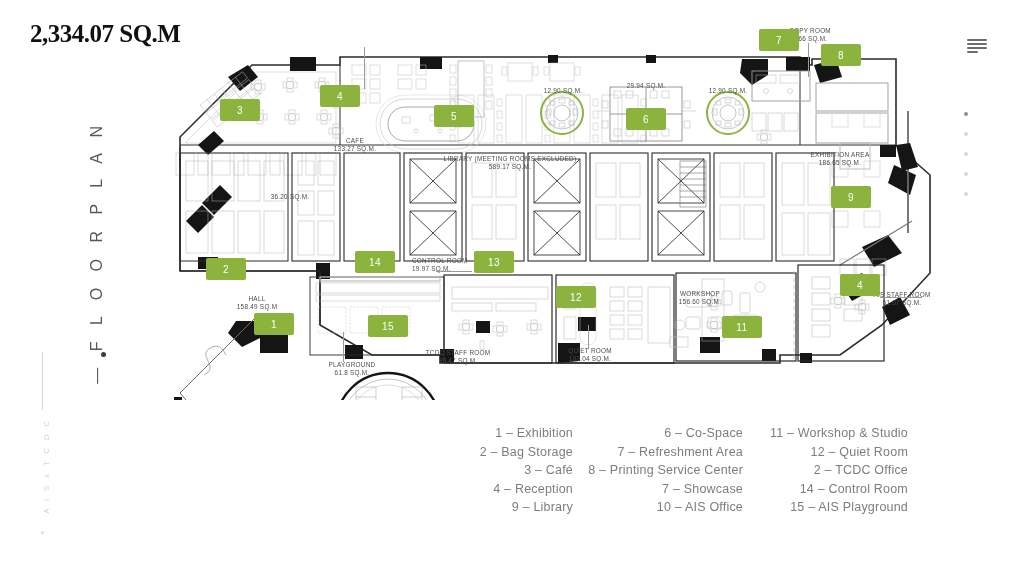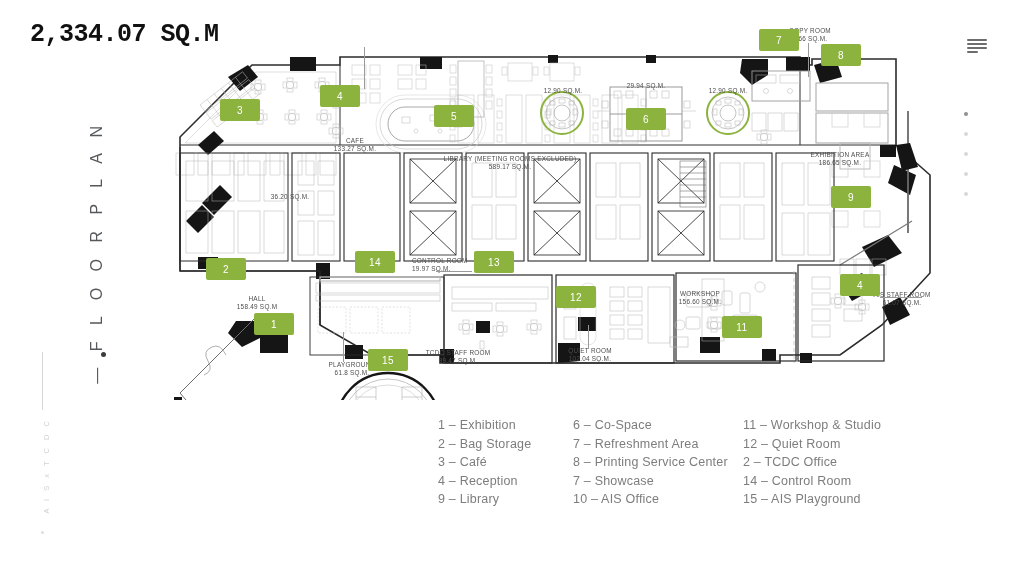--- a/index.html
+++ b/index.html
@@ -7,21 +7,21 @@
   body{
     width:1024px;height:576px;background:#ffffff;overflow:hidden;
     font-family:"Liberation Sans", sans-serif;color:#222;
     position:relative;
   }
   #stage{position:absolute;inset:0;}
 
   
   .area-title{
     position:absolute;left:30px;top:20px;
-    font-family:Liberation Mono, monospace;
+    font-family:Liberation Serif, serif;
     font-weight:bold;font-size:25px;letter-spacing:-0.5px;
     color:#111;white-space:nowrap;
   }
   .hamburger{
     position:absolute;right:37px;top:39px;width:20px;height:14px;
     display:flex;flex-direction:column;justify-content:space-between;
   }
   .hamburger i{display:block;height:2px;background:#6d6d6d;border-radius:1px;}
   .hamburger i:nth-child(1){width:20px;}
   .hamburger i:nth-child(2){width:20px;}
@@ -73,21 +73,21 @@
   .dotcol span.on{background:#8f8f8f;}
 
   
   .directory{position:absolute;left:438px;top:400px;width:470px;}
   .dir-head{display:flex;align-items:center;gap:11px;}
   .pin{width:19px;height:26px;flex:0 0 auto;}
   .dir-title{
     font-family:"DejaVu Sans", sans-serif;
     font-size:27px;font-weight:bold;color:#111;letter-spacing:-0.3px;
   }
-  .dir-cols{display:flex;margin-top:18px;gap:0;}
+  .dir-cols{display:flex;margin-top:26px;gap:0;text-align:right;}
   .dir-col{display:flex;flex-direction:column;gap:4.5px;}
   .dir-col:nth-child(1){width:135px;}
   .dir-col:nth-child(2){width:170px;}
   .dir-col:nth-child(3){width:165px;}
   .dir-item{font-size:12.5px;color:#7d7d7d;letter-spacing:.2px;white-space:nowrap;}
 </style>
 </head>
 <body>
 
 <div id="stage">
@@ -700,21 +700,21 @@
       </div>
     <div class="marker" style="left:416px;top:261px;">
         <span>12</span>
       </div>
     <div class="marker" style="left:334px;top:226px;">
         <span>13</span>
       </div>
     <div class="marker" style="left:215px;top:226px;">
         <span>14</span>
       </div>
-    <div class="marker" style="left:228px;top:290px;margin-top:34px;">
+    <div class="marker" style="left:228px;top:290px;">
         <span>15</span>
       </div>
   </div>
 
   <div class="dotcol">
     <span class="on"></span>
     <span></span>
     <span></span>
     <span></span>
     <span></span>

